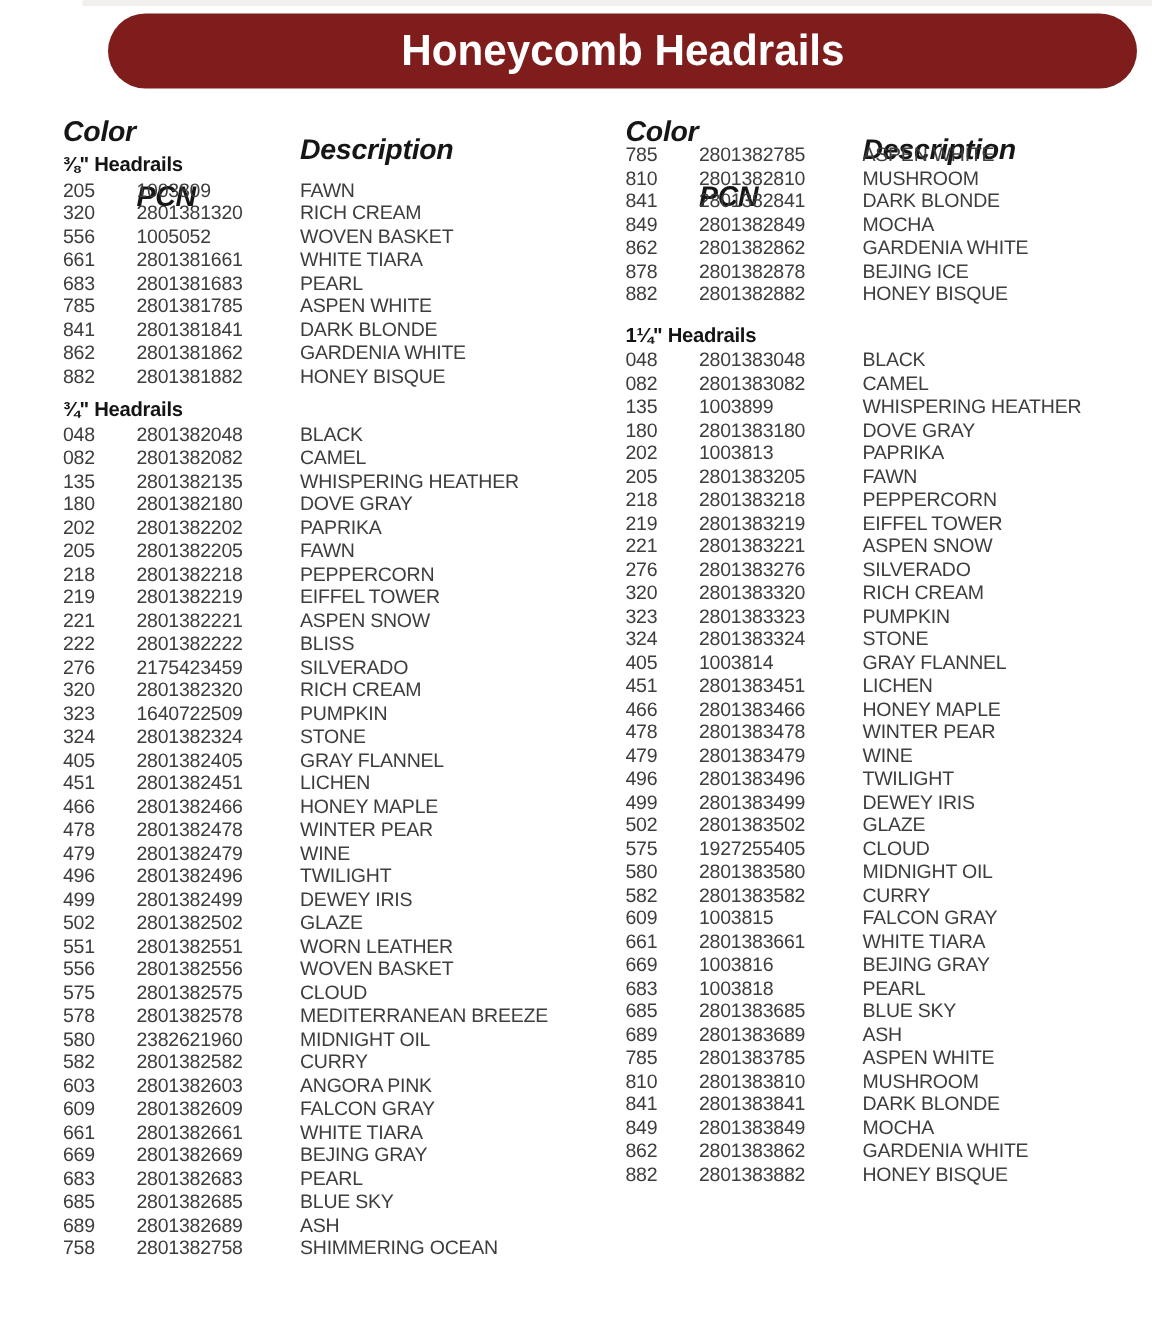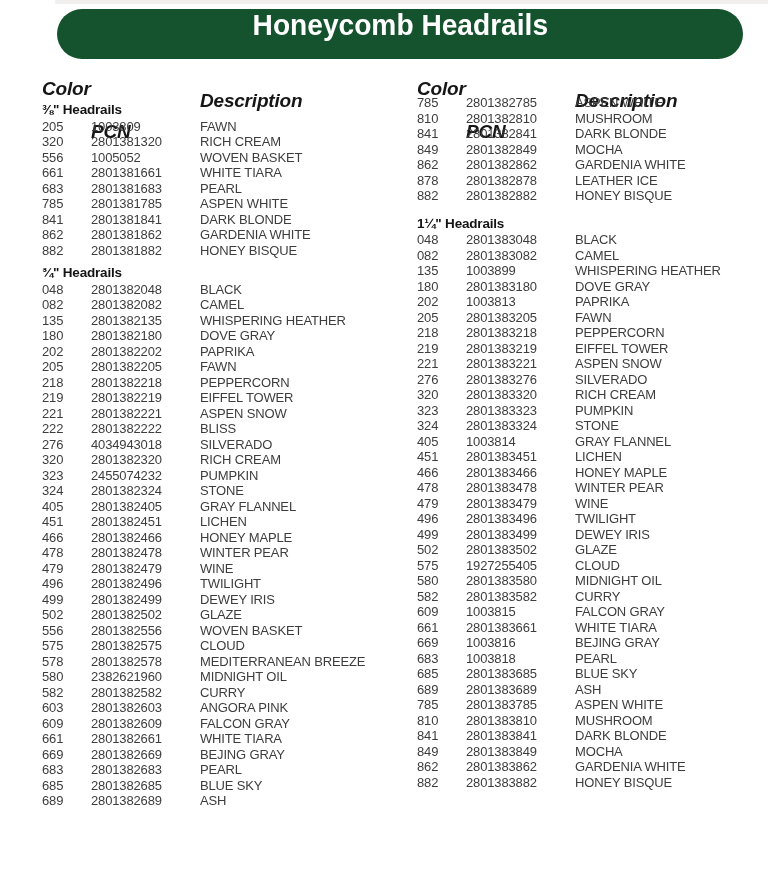--- a/index.html
+++ b/index.html
@@ -18,28 +18,28 @@
   .top-strip {
     position: absolute;
     top: 0;
     left: 55px;
     right: 0;
     height: 4px;
     background: #f2efef;
   }
   .title-bar {
     position: absolute;
-    left: 57px;
+    left: 72px;
     top: 9px;
     width: 686px;
     height: 50px;
-    background: #14532d;
+    background: #7f1d1d;
     border-radius: 27px;
     display: flex;
-    align-items: flex-start;
+    align-items: center;
     justify-content: center;
   }
   .title-bar h1 {
     margin: 0;
     color: #ffffff;
     font-size: 29px;
     font-weight: bold;
     letter-spacing: 0px;
     transform: scaleX(0.97);
     white-space: nowrap;
@@ -209,31 +209,31 @@
           <span class="r-pcn">2801382221</span>
           <span class="r-desc">ASPEN SNOW</span>
         </div>
         <div class="row">
           <span class="r-code">222</span>
           <span class="r-pcn">2801382222</span>
           <span class="r-desc">BLISS</span>
         </div>
         <div class="row">
           <span class="r-code">276</span>
-          <span class="r-pcn">4034943018</span>
+          <span class="r-pcn">2175423459</span>
           <span class="r-desc">SILVERADO</span>
         </div>
         <div class="row">
           <span class="r-code">320</span>
           <span class="r-pcn">2801382320</span>
           <span class="r-desc">RICH CREAM</span>
         </div>
         <div class="row">
           <span class="r-code">323</span>
-          <span class="r-pcn">2455074232</span>
+          <span class="r-pcn">1640722509</span>
           <span class="r-desc">PUMPKIN</span>
         </div>
         <div class="row">
           <span class="r-code">324</span>
           <span class="r-pcn">2801382324</span>
           <span class="r-desc">STONE</span>
         </div>
         <div class="row">
           <span class="r-code">405</span>
           <span class="r-pcn">2801382405</span>
@@ -268,20 +268,25 @@
           <span class="r-code">499</span>
           <span class="r-pcn">2801382499</span>
           <span class="r-desc">DEWEY IRIS</span>
         </div>
         <div class="row">
           <span class="r-code">502</span>
           <span class="r-pcn">2801382502</span>
           <span class="r-desc">GLAZE</span>
         </div>
         <div class="row">
+          <span class="r-code">551</span>
+          <span class="r-pcn">2801382551</span>
+          <span class="r-desc">WORN LEATHER</span>
+        </div>
+        <div class="row">
           <span class="r-code">556</span>
           <span class="r-pcn">2801382556</span>
           <span class="r-desc">WOVEN BASKET</span>
         </div>
         <div class="row">
           <span class="r-code">575</span>
           <span class="r-pcn">2801382575</span>
           <span class="r-desc">CLOUD</span>
         </div>
         <div class="row">
@@ -327,20 +332,25 @@
         <div class="row">
           <span class="r-code">685</span>
           <span class="r-pcn">2801382685</span>
           <span class="r-desc">BLUE SKY</span>
         </div>
         <div class="row">
           <span class="r-code">689</span>
           <span class="r-pcn">2801382689</span>
           <span class="r-desc">ASH</span>
         </div>
+        <div class="row">
+          <span class="r-code">758</span>
+          <span class="r-pcn">2801382758</span>
+          <span class="r-desc">SHIMMERING OCEAN</span>
+        </div>
       </div>
     </div>
 
   <div class="column right">
       <div class="section">
         <div class="row">
           <span class="r-code">785</span>
           <span class="r-pcn">2801382785</span>
           <span class="r-desc">ASPEN WHITE</span>
         </div>
@@ -360,21 +370,21 @@
           <span class="r-desc">MOCHA</span>
         </div>
         <div class="row">
           <span class="r-code">862</span>
           <span class="r-pcn">2801382862</span>
           <span class="r-desc">GARDENIA WHITE</span>
         </div>
         <div class="row">
           <span class="r-code">878</span>
           <span class="r-pcn">2801382878</span>
-          <span class="r-desc">LEATHER ICE</span>
+          <span class="r-desc">BEJING ICE</span>
         </div>
         <div class="row">
           <span class="r-code">882</span>
           <span class="r-pcn">2801382882</span>
           <span class="r-desc">HONEY BISQUE</span>
         </div>
       </div>
       <div class="section">
         <div class="section-title">1¼" Headrails</div>
         <div class="row">

